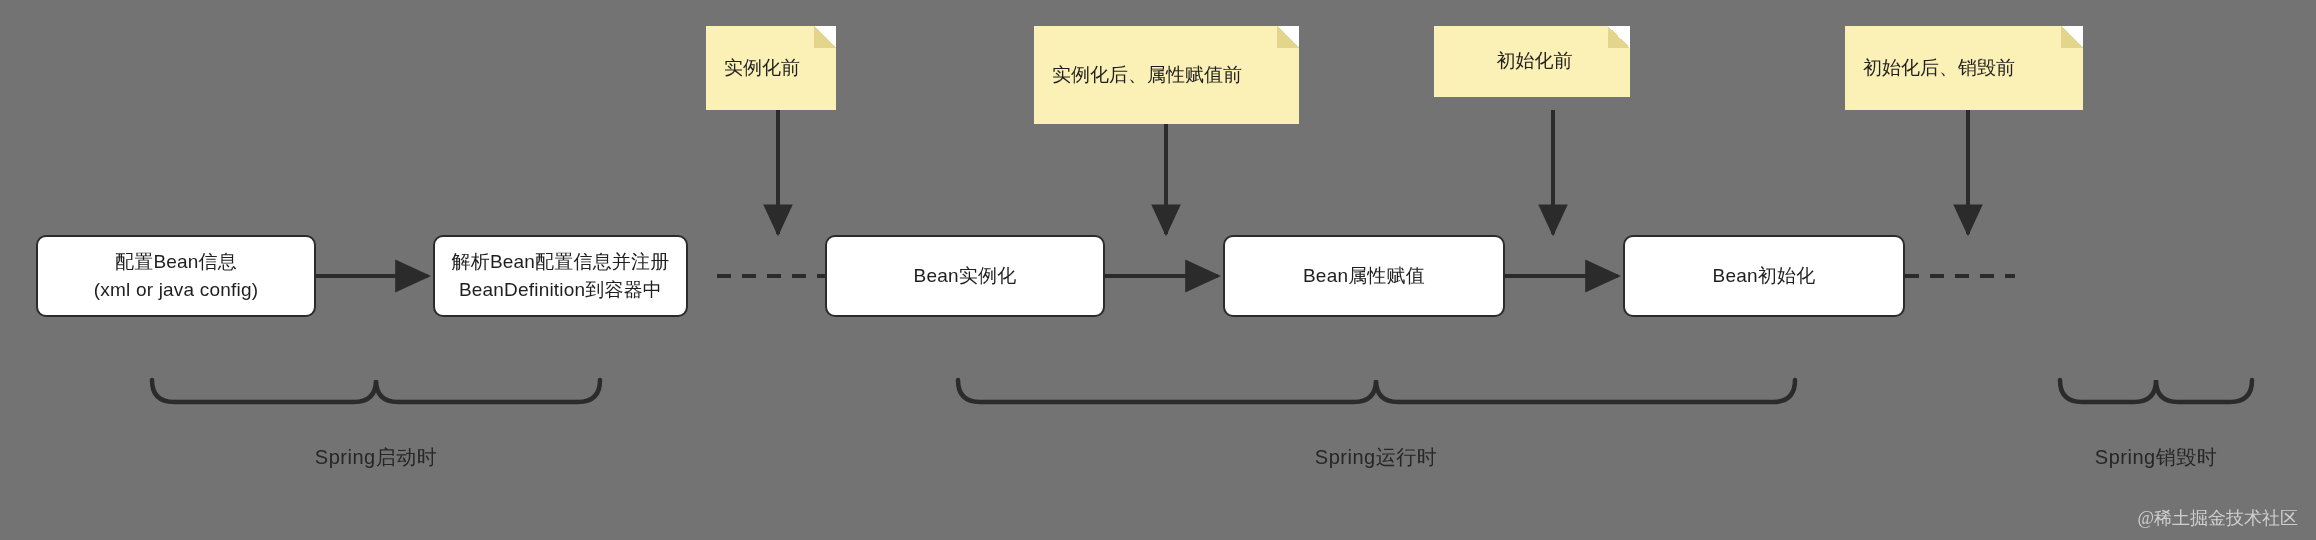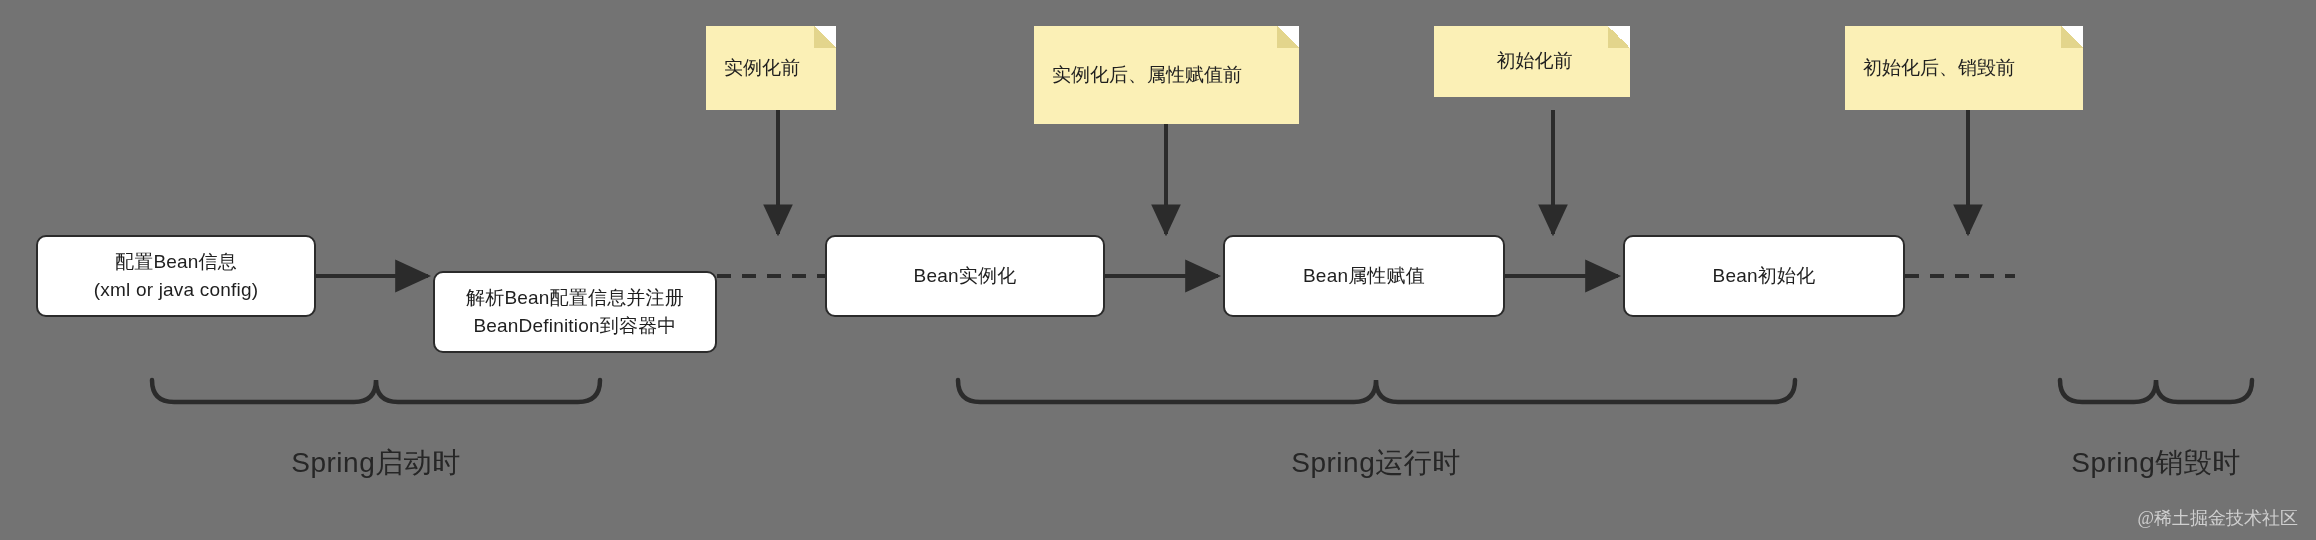--- a/index.html
+++ b/index.html
@@ -64,21 +64,21 @@
     top: 0;
     width: 22px;
     height: 22px;
     background: linear-gradient(225deg, #ffffff 0 50%, #e3d58c 50% 100%);
   }
 
   
   .group-label {
     position: absolute;
     color: #262626;
-    font-size: 28px;
+    font-size: 20px;
     letter-spacing: 0.5px;
     white-space: nowrap;
     text-align: center;
     transform: translateX(-50%);
   }
 
   
   .watermark {
     position: absolute;
     right: 18px;
@@ -161,21 +161,21 @@
   <div class="note" style="left:1845px; top:26px; width:238px; height:84px;">
     <span>初始化后、销毁前</span>
     <span class="fold"></span>
   </div>
 
   <div class="node" style="left:36px; top:235px; width:280px; height:82px;">
     <span>配置Bean信息
 (xml or java config)</span>
   </div>
 
-  <div class="node" style="left:433px; top:235px; width:284px; height:82px;margin-top:36px;">
+  <div class="node" style="left:433px; top:235px; width:255px; height:82px;">
     <span>解析Bean配置信息并注册
 BeanDefinition到容器中</span>
   </div>
 
   <div class="node" style="left:825px; top:235px; width:280px; height:82px;">
     <span>Bean实例化</span>
   </div>
 
   <div class="node" style="left:1223px; top:235px; width:282px; height:82px;">
     <span>Bean属性赋值</span>

